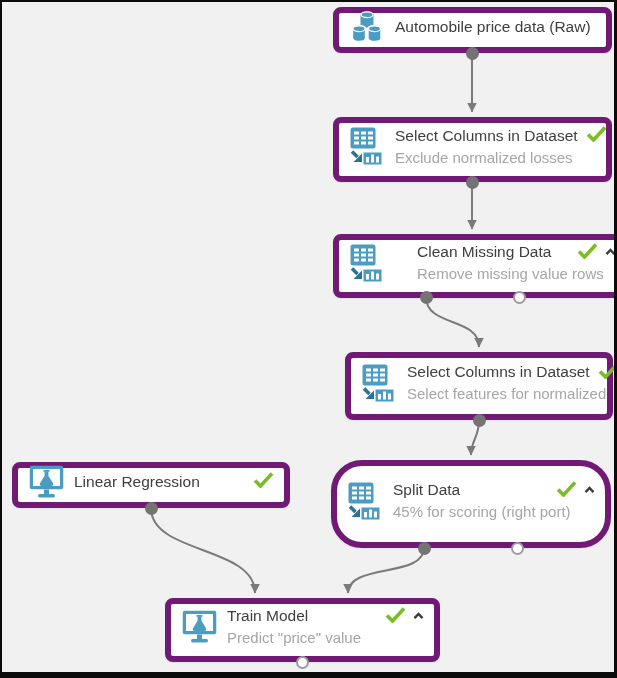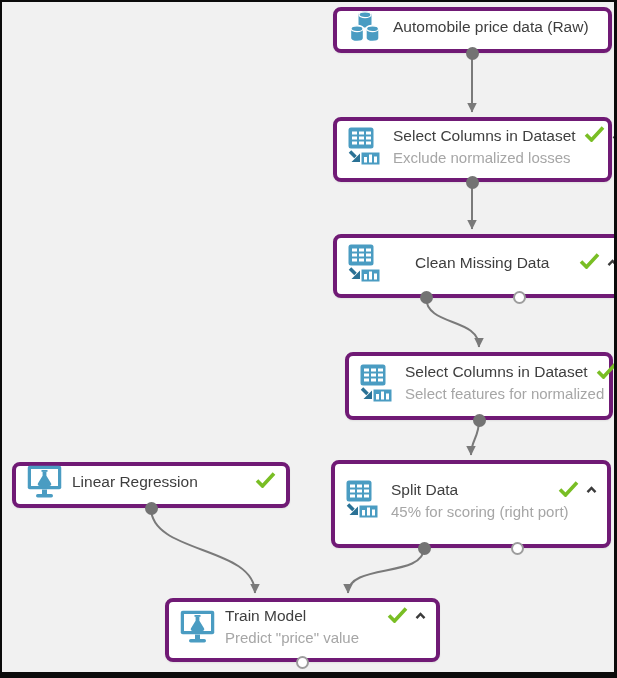--- a/index.html
+++ b/index.html
@@ -5,21 +5,21 @@
   html,body { margin:0; padding:0; background:#fff; }
   .frame {
     position:relative; width:617px; height:678px; box-sizing:border-box;
     border-style:solid; border-color:#0b0b0b; border-width:2px 3px 6px 2px;
     background:#f1f1f1; overflow:hidden;
     font-family:"Liberation Sans", sans-serif;
   }
   .wires { position:absolute; left:0; top:0; z-index:1; }
   .node {
     position:absolute; z-index:2; box-sizing:border-box;
-    background:#ffffff; border:4px solid #701a75; border-radius:8px;
+    background:#ffffff; border:6px solid #701a75; border-radius:8px;
     box-shadow:0 1px 2px rgba(0,0,0,0.07);
     display:flex; align-items:center; padding:6px 10px 13px 11px; cursor:pointer;
   }
   .node .nicon { flex:0 0 36px; display:flex; justify-content:flex-start; margin-right:9px; }
   .node.icon-top .nicon { align-self:flex-start; margin-top:10px; }
   .node .body { flex:1 1 auto; min-width:0; }
   .title-row { display:flex; align-items:center; justify-content:space-between; }
   .title { font-size:15.5px; color:#3e3e3e; line-height:22px; white-space:nowrap; }
   .subtitle { font-size:15px; color:#a6a6a6; line-height:21px; white-space:nowrap; }
   .flags { display:flex; align-items:center; gap:7px; margin-left:8px; }
@@ -145,20 +145,21 @@
                 <path d="M2,9.5 L7.5,15 L19,2.5" stroke="#79be24" stroke-width="3.6" fill="none"></path>
               </svg>
           </span>
           <span class="chev">
             <svg width="11" height="8" viewBox="0 0 11 8">
                 <path d="M1.5,6.2 L5.5,2 L9.5,6.2" stroke="#3b3b3b" stroke-width="2.4" fill="none"></path>
               </svg>
           </span>
         </span>
       </div>
+      <div class="subtitle">Remove missing value rows</div>
     </div>
   </div>
 
   <div class="node" style="left:343px; top:350px; width:268px; height:68px;">
     <span class="nicon">
       <svg width="32" height="38" viewBox="0 0 32 38">
         <rect x="0.5" y="0.5" width="25" height="21" rx="2.5" fill="#4a9cc2"></rect>
         <rect x="4" y="4.5" width="5" height="3" fill="#fff"></rect>
           <rect x="11" y="4.5" width="5" height="3" fill="#fff"></rect>
           <rect x="18" y="4.5" width="5" height="3" fill="#fff"></rect>
@@ -185,21 +186,21 @@
                 <path d="M2,9.5 L7.5,15 L19,2.5" stroke="#79be24" stroke-width="3.6" fill="none"></path>
               </svg>
           </span>
 
         </span>
       </div>
       <div class="subtitle">Select features for normalized</div>
     </div>
   </div>
 
-  <div class="node icon-top" style="left:329px; top:458px; width:280px; height:88px;">
+  <div class="node icon-top" style="left:329px; top:458px; width:280px; height:88px;border-radius:31px;">
     <span class="nicon">
       <svg width="32" height="38" viewBox="0 0 32 38">
         <rect x="0.5" y="0.5" width="25" height="21" rx="2.5" fill="#4a9cc2"></rect>
         <rect x="4" y="4.5" width="5" height="3" fill="#fff"></rect>
           <rect x="11" y="4.5" width="5" height="3" fill="#fff"></rect>
           <rect x="18" y="4.5" width="5" height="3" fill="#fff"></rect>
         <rect x="4" y="9.5" width="5" height="3" fill="#fff"></rect>
           <rect x="11" y="9.5" width="5" height="3" fill="#fff"></rect>
           <rect x="18" y="9.5" width="5" height="3" fill="#fff"></rect>
         <rect x="4" y="14.5" width="5" height="3" fill="#fff"></rect>

